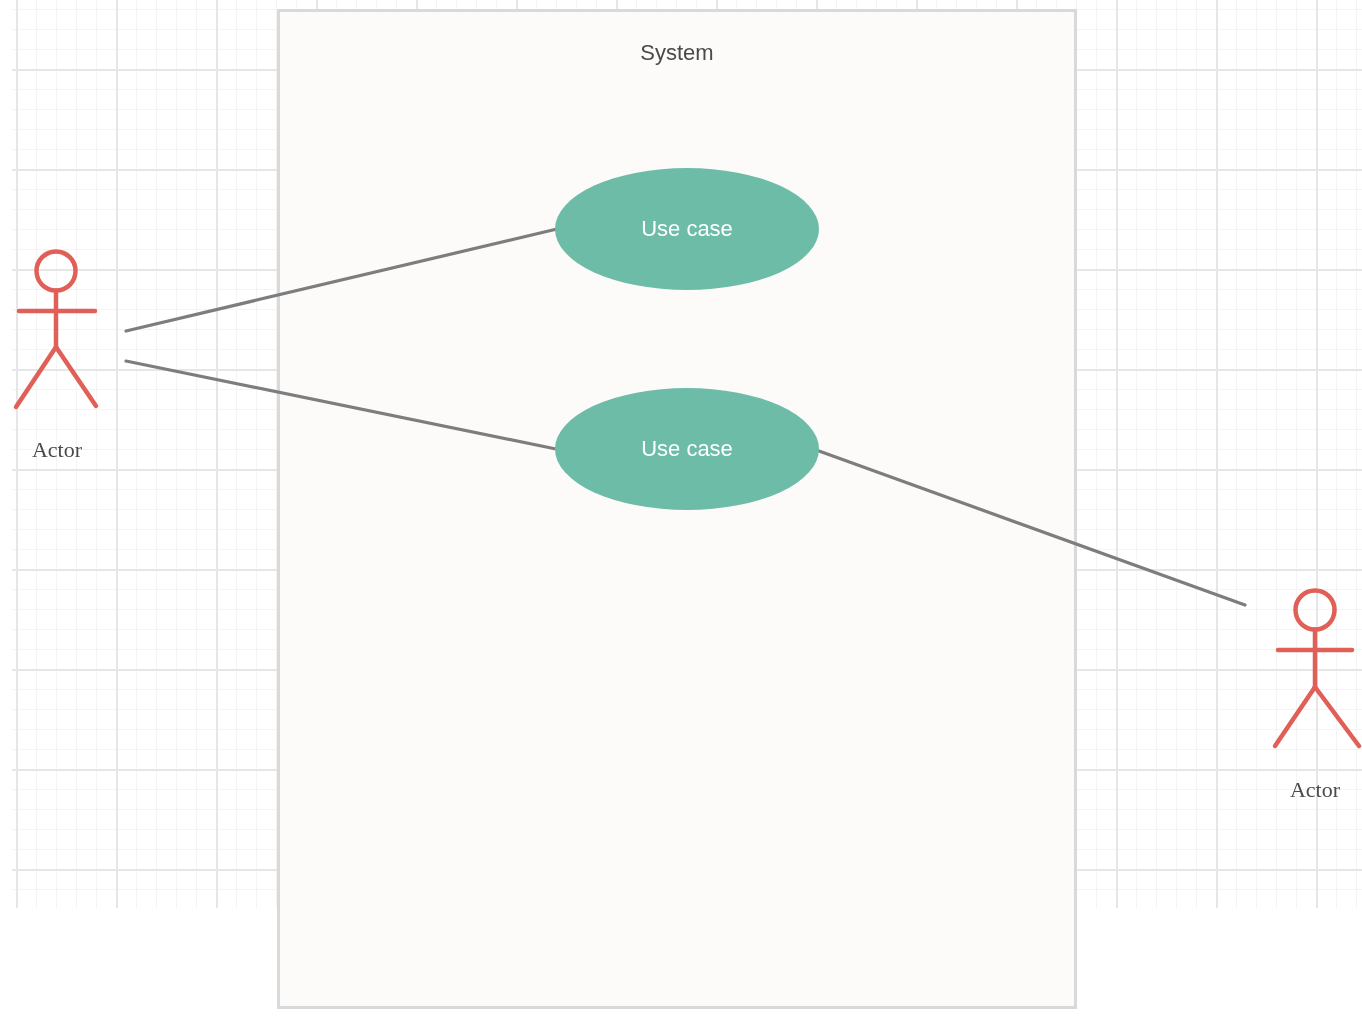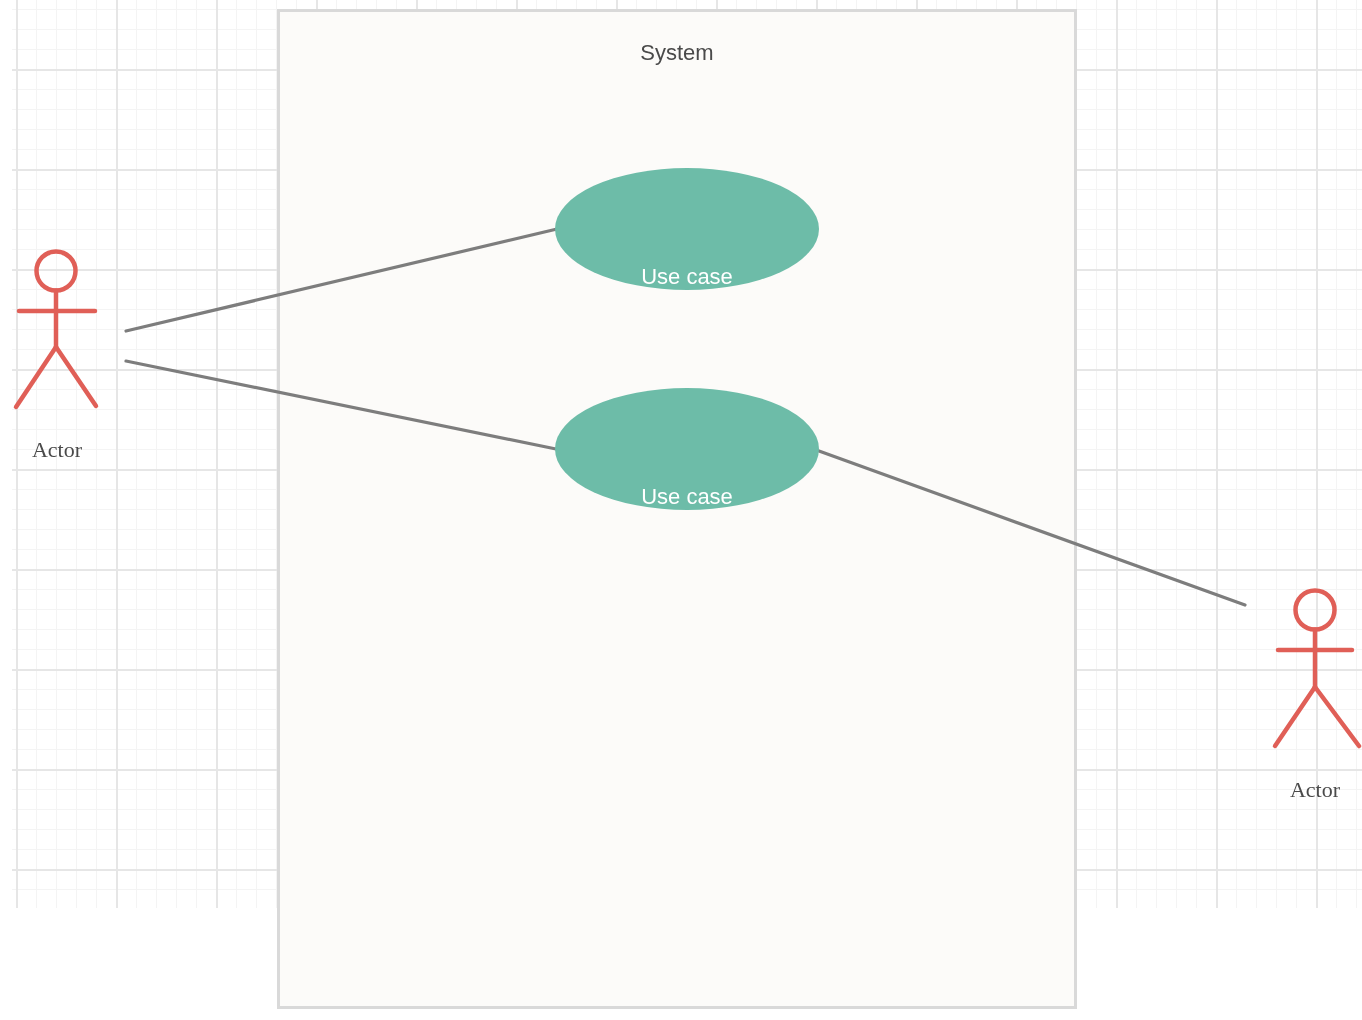--- a/index.html
+++ b/index.html
@@ -39,21 +39,21 @@
     position: absolute;
     left: 0; top: 0;
     width: 1362px; height: 1020px;
   }
   .usecase {
     position: absolute;
     width: 264px; height: 122px;
     border-radius: 50%;
     background: #6dbca8;
     display: flex;
-    align-items: flex-end;
+    align-items: center;
     justify-content: center;
   }
   .usecase-label {
     color: #ffffff;
     font-size: 22px;
   }
   #usecase-1 { left: 543px; top: 168px; }
   #usecase-2 { left: 543px; top: 388px; }
   .actor-label {
     position: absolute;

